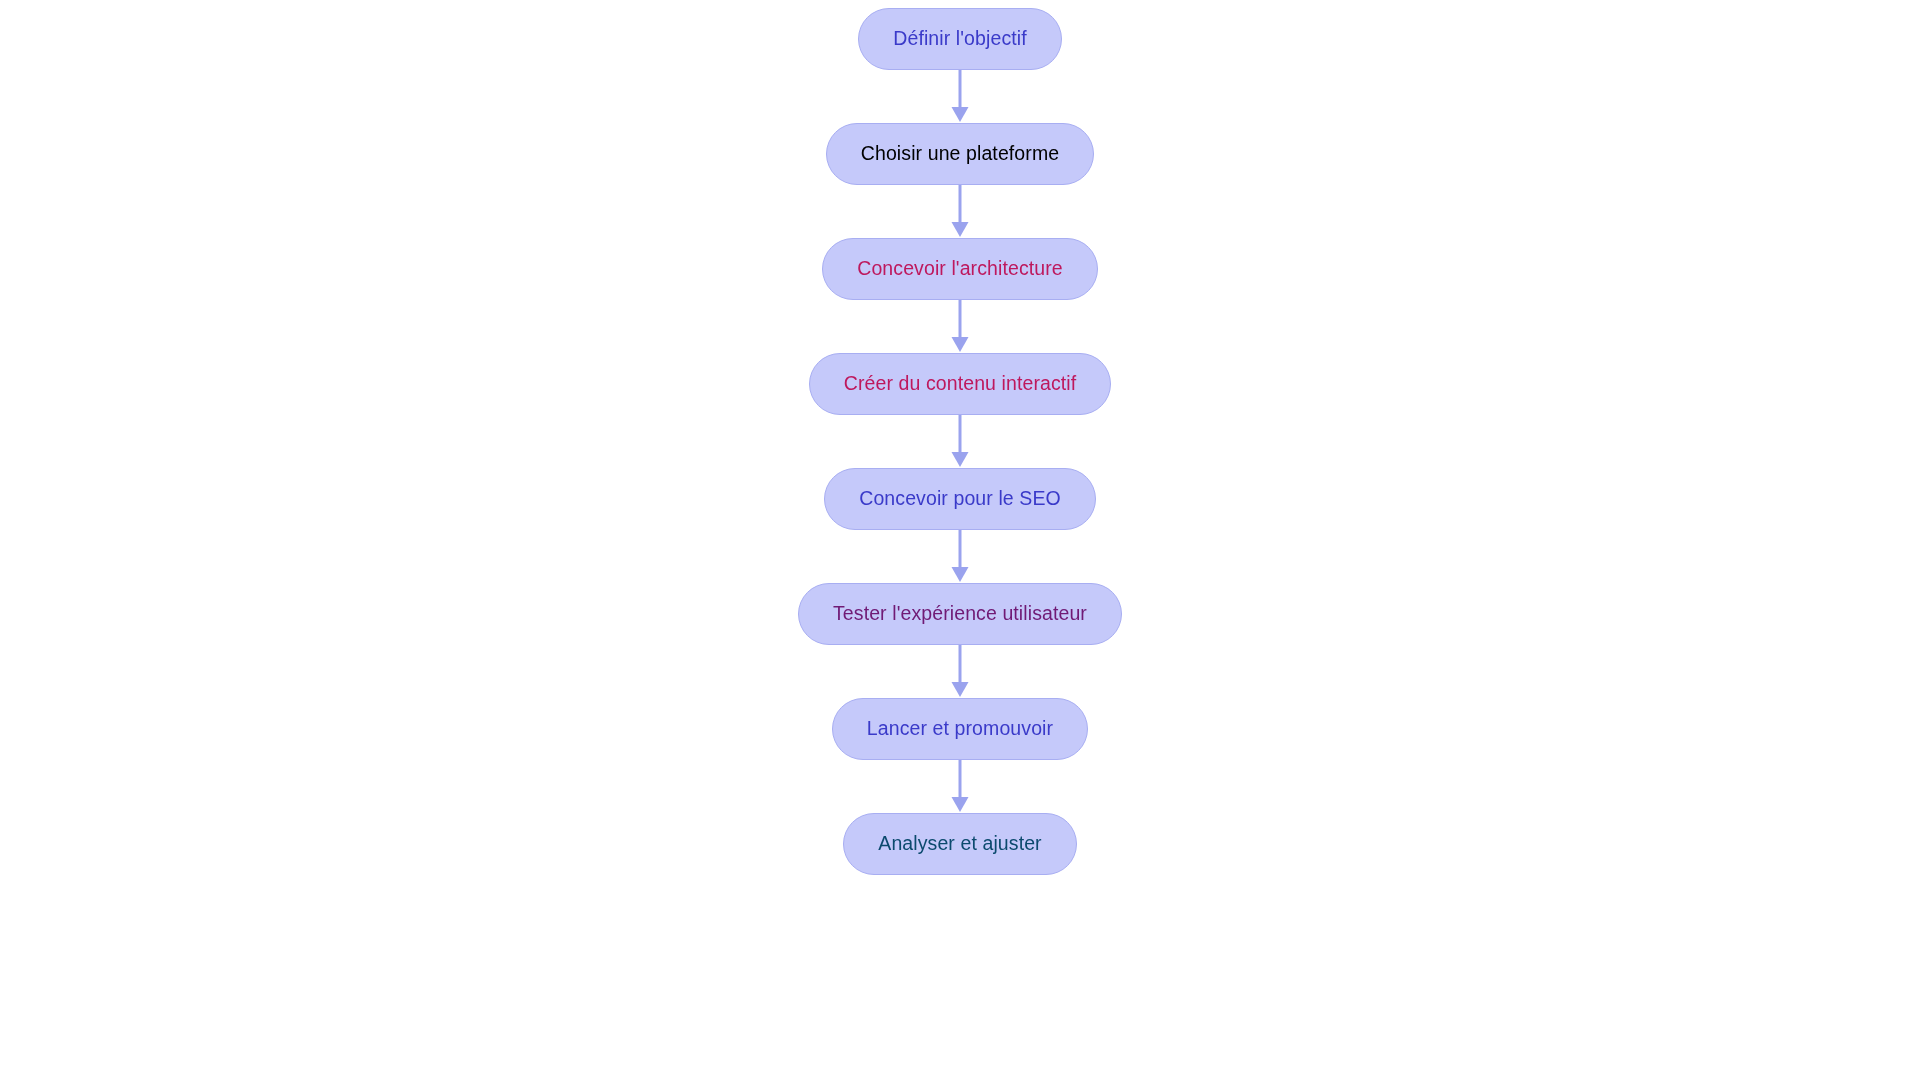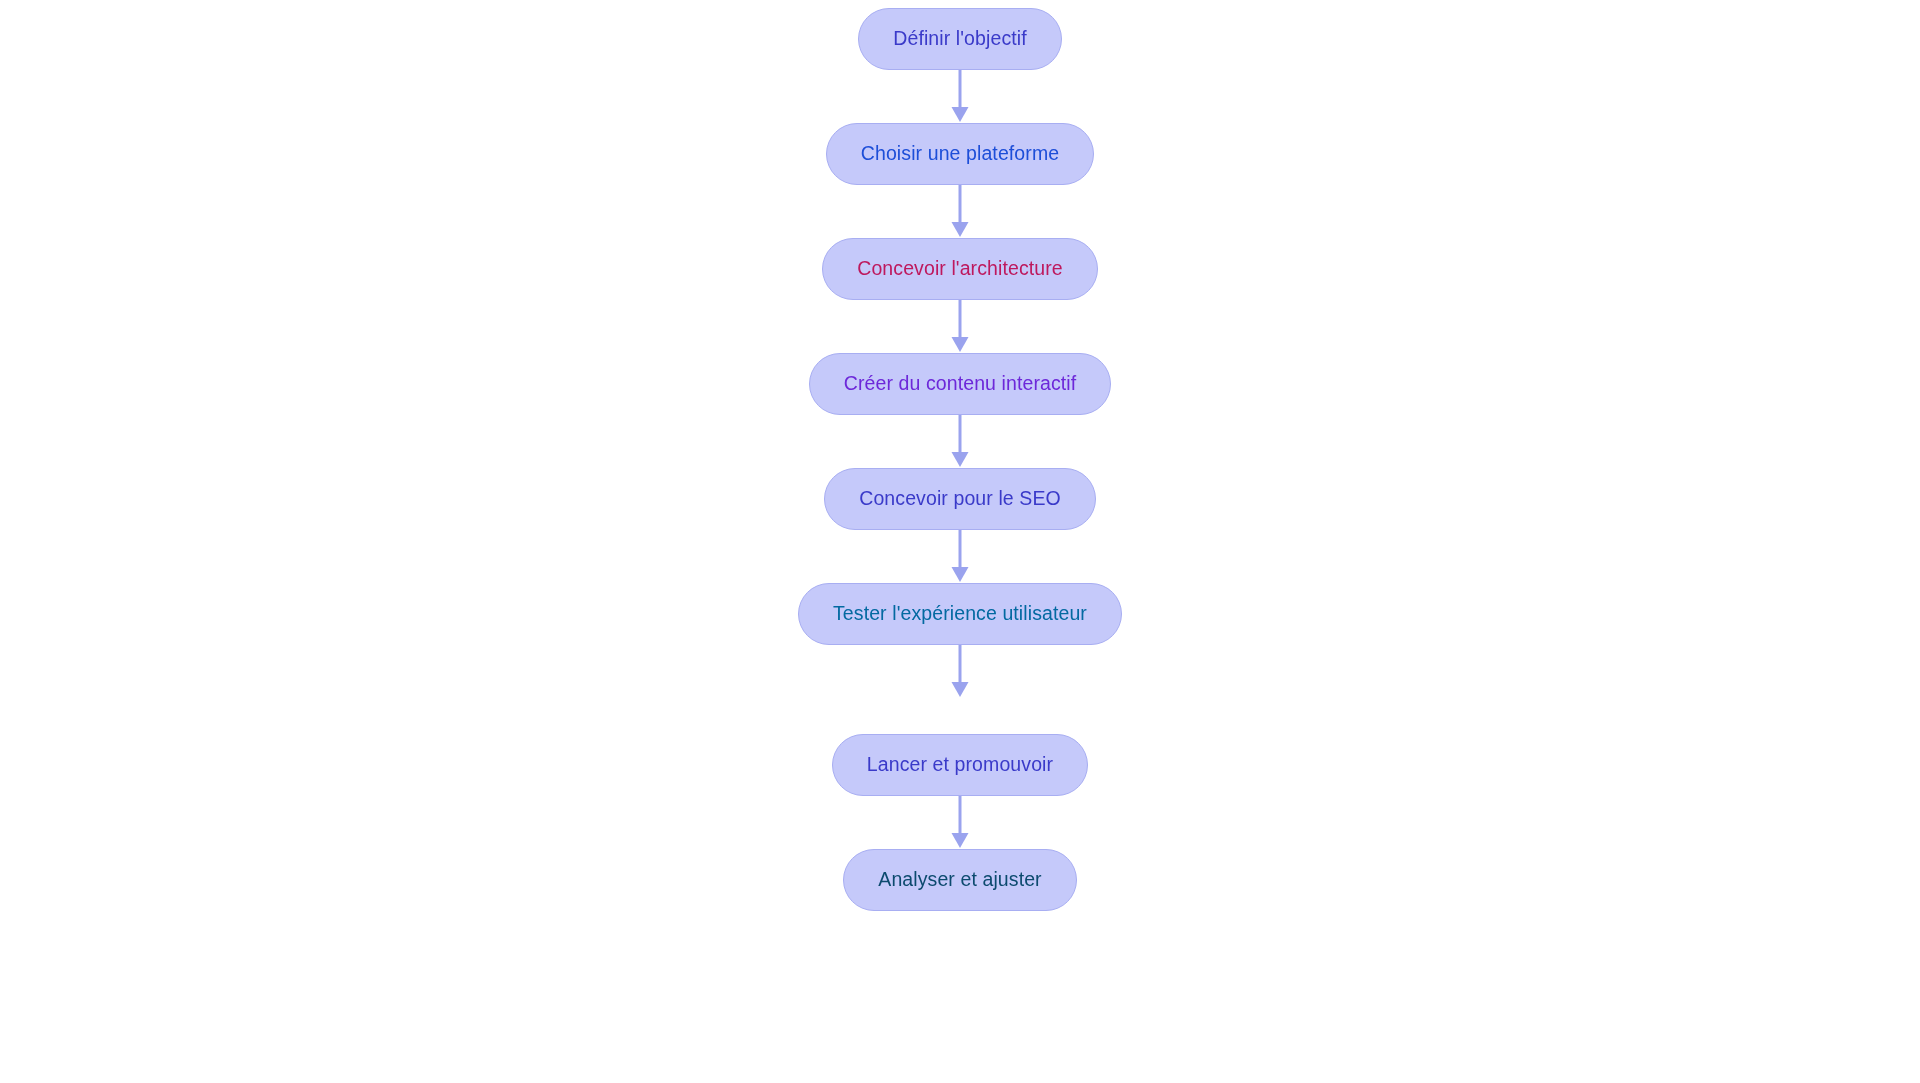--- a/index.html
+++ b/index.html
@@ -83,21 +83,21 @@
       <span class="node-label">Définir l'objectif</span>
     </div>
 
     <div class="connector" style="height:53px">
       <svg width="26" height="53" viewBox="0 0 26 53" aria-hidden="true">
         <line x1="13" y1="0" x2="13" y2="41" stroke="#9aa3ee" stroke-width="3"></line>
         <polygon points="13,52 4.5,37 21.5,37" fill="#9aa3ee"></polygon>
       </svg>
     </div>
 
-    <div class="node" style="background: rgb(197, 201, 250); border-color: rgb(168, 174, 242); color: #1d4ed8;">
+    <div class="node" style="background: rgb(197, 201, 250); border-color: rgb(168, 174, 242); color: #000000;">
       <span class="node-label">Choisir une plateforme</span>
     </div>
 
     <div class="connector" style="height:53px">
       <svg width="26" height="53" viewBox="0 0 26 53" aria-hidden="true">
         <line x1="13" y1="0" x2="13" y2="41" stroke="#9aa3ee" stroke-width="3"></line>
         <polygon points="13,52 4.5,37 21.5,37" fill="#9aa3ee"></polygon>
       </svg>
     </div>
 
@@ -105,21 +105,21 @@
       <span class="node-label">Concevoir l'architecture</span>
     </div>
 
     <div class="connector" style="height:53px">
       <svg width="26" height="53" viewBox="0 0 26 53" aria-hidden="true">
         <line x1="13" y1="0" x2="13" y2="41" stroke="#9aa3ee" stroke-width="3"></line>
         <polygon points="13,52 4.5,37 21.5,37" fill="#9aa3ee"></polygon>
       </svg>
     </div>
 
-    <div class="node" style="background: rgb(197, 201, 250); border-color: rgb(168, 174, 242); color: #6d28d9;">
+    <div class="node" style="background: rgb(197, 201, 250); border-color: rgb(168, 174, 242); color: #be185d;">
       <span class="node-label">Créer du contenu interactif</span>
     </div>
 
     <div class="connector" style="height:53px">
       <svg width="26" height="53" viewBox="0 0 26 53" aria-hidden="true">
         <line x1="13" y1="0" x2="13" y2="41" stroke="#9aa3ee" stroke-width="3"></line>
         <polygon points="13,52 4.5,37 21.5,37" fill="#9aa3ee"></polygon>
       </svg>
     </div>
 
@@ -127,32 +127,32 @@
       <span class="node-label">Concevoir pour le SEO</span>
     </div>
 
     <div class="connector" style="height:53px">
       <svg width="26" height="53" viewBox="0 0 26 53" aria-hidden="true">
         <line x1="13" y1="0" x2="13" y2="41" stroke="#9aa3ee" stroke-width="3"></line>
         <polygon points="13,52 4.5,37 21.5,37" fill="#9aa3ee"></polygon>
       </svg>
     </div>
 
-    <div class="node" style="background: rgb(197, 201, 250); border-color: rgb(168, 174, 242); color: #0369a1;">
+    <div class="node" style="background: rgb(197, 201, 250); border-color: rgb(168, 174, 242); color: #701a75;">
       <span class="node-label">Tester l'expérience utilisateur</span>
     </div>
 
     <div class="connector" style="height:53px">
       <svg width="26" height="53" viewBox="0 0 26 53" aria-hidden="true">
         <line x1="13" y1="0" x2="13" y2="41" stroke="#9aa3ee" stroke-width="3"></line>
         <polygon points="13,52 4.5,37 21.5,37" fill="#9aa3ee"></polygon>
       </svg>
     </div>
 
-    <div class="node" style="background: rgb(197, 201, 250); border-color: rgb(168, 174, 242); color: rgb(58, 58, 201); margin-top: 36px;">
+    <div class="node" style="background: rgb(197, 201, 250); border-color: rgb(168, 174, 242); color: rgb(58, 58, 201);">
       <span class="node-label">Lancer et promouvoir</span>
     </div>
 
     <div class="connector" style="height:53px">
       <svg width="26" height="53" viewBox="0 0 26 53" aria-hidden="true">
         <line x1="13" y1="0" x2="13" y2="41" stroke="#9aa3ee" stroke-width="3"></line>
         <polygon points="13,52 4.5,37 21.5,37" fill="#9aa3ee"></polygon>
       </svg>
     </div>
 

